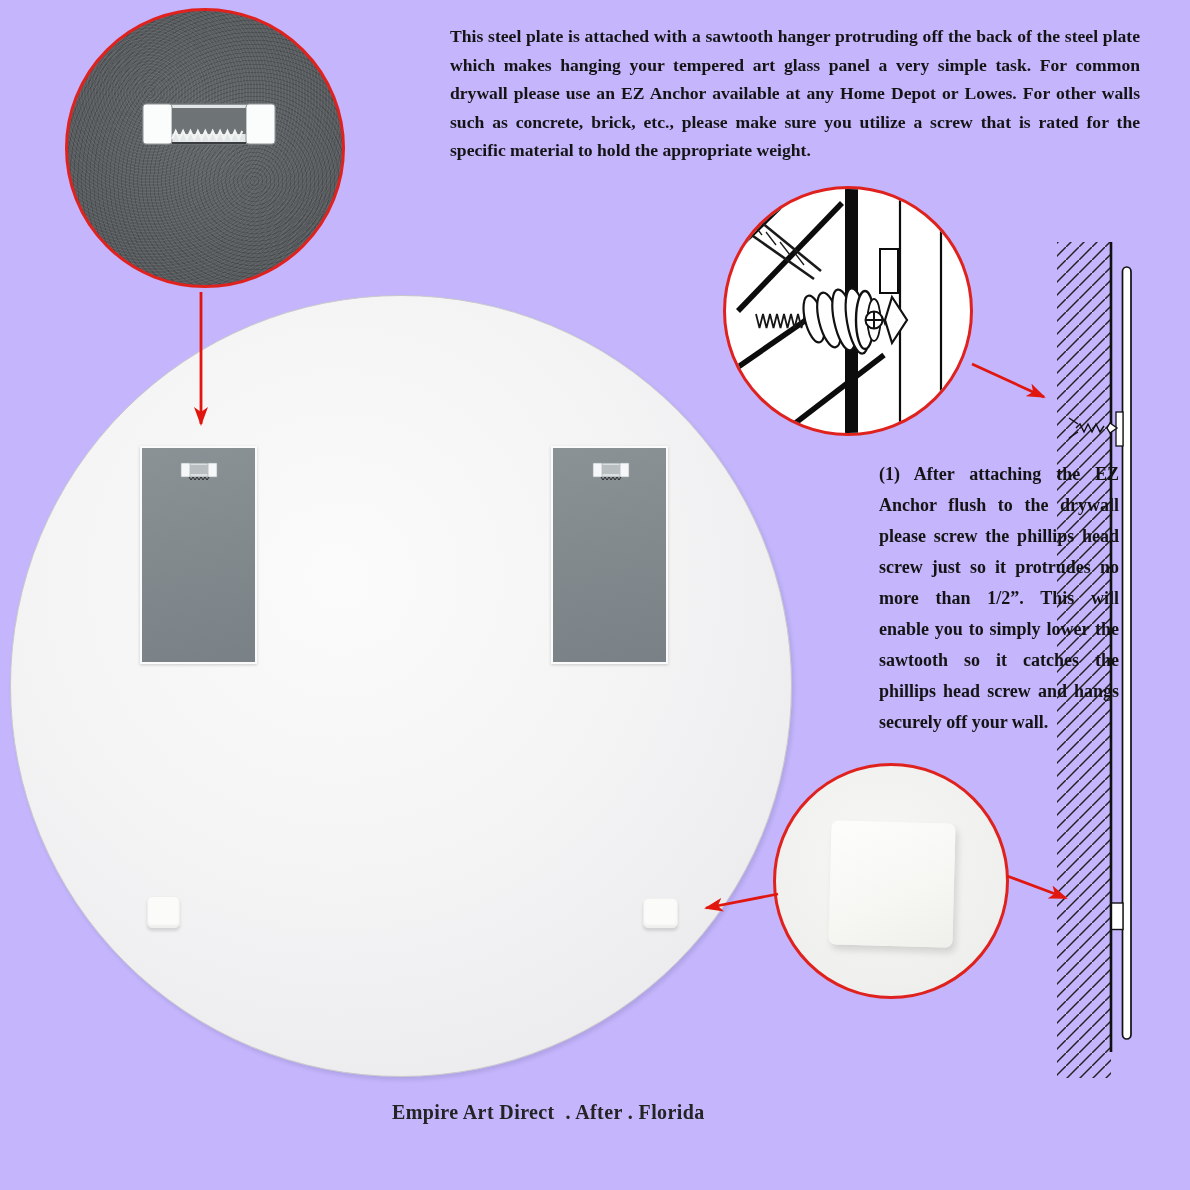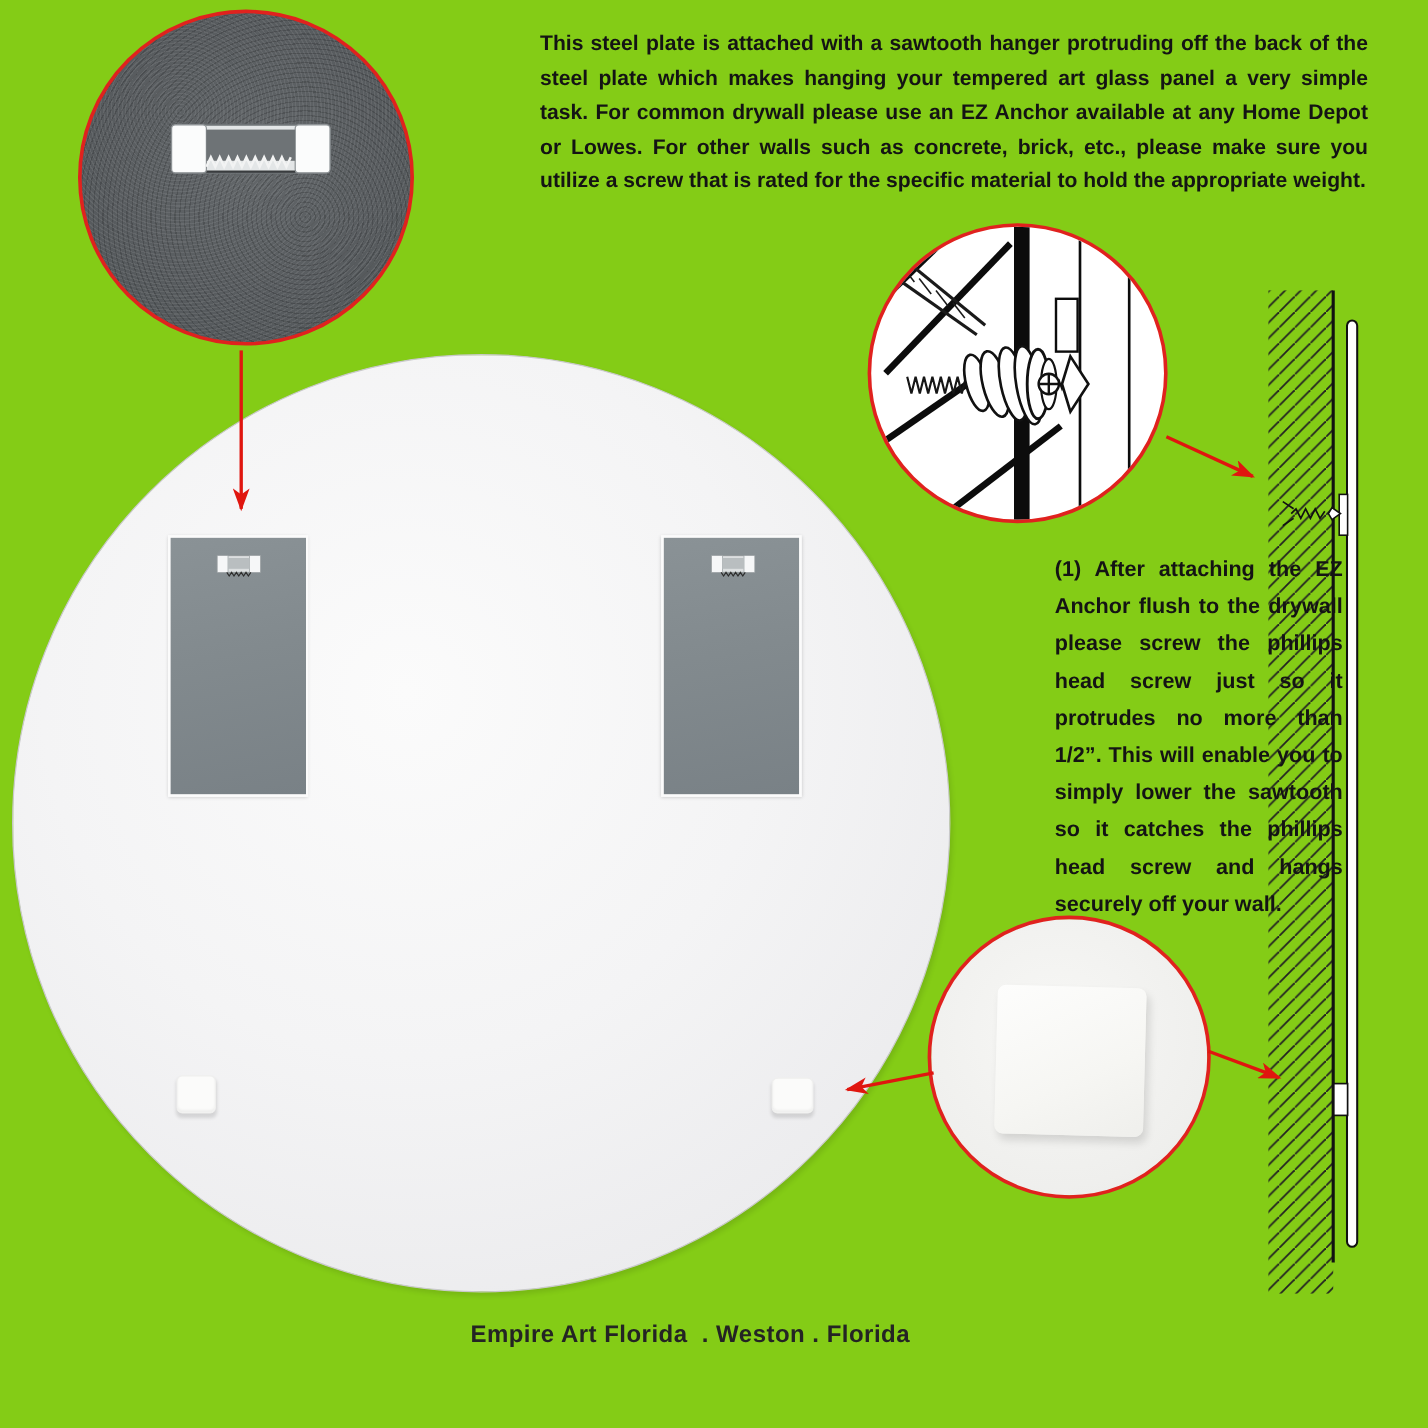--- a/index.html
+++ b/index.html
@@ -1,18 +1,18 @@
 <!DOCTYPE html>
 <html><head>
 <meta charset="utf-8">
 <style>
   html,body{margin:0;padding:0;background:#fff;}
   .canvas{
-    position:relative;width:1190px;height:1190px;background:#84cc16;
-    overflow:hidden;font-family:Liberation Sans, sans-serif;
+    position:relative;width:1190px;height:1190px;background:#c4b5fd;
+    overflow:hidden;font-family:Liberation Serif, serif;
   }
   
   .para{
     position:absolute;font-weight:bold;color:#141414;text-align:justify;
   }
   .intro{left:450px;top:22px;width:690px;font-size:17.6px;line-height:28.6px;}
   .step1{left:847px;top:459px;width:240px;font-size:18px;line-height:31px;margin-left:32px;}
   .step2{left:728px;top:1026px;width:344px;font-size:18px;line-height:29.6px;}
   .brand{
     position:absolute;left:392px;top:1101px;font-size:20px;font-weight:bold;
@@ -183,15 +183,15 @@
     <g stroke="#e0160f" stroke-width="2.8" fill="none">
       <path d="M201,292 L201,424" marker-end="url(#arr)"></path>
       <path d="M972,364 L1044,397" marker-end="url(#arr)"></path>
       <path d="M778,894 L706,908" marker-end="url(#arr)"></path>
       <path d="M1007,876 L1066,898" marker-end="url(#arr)"></path>
     </g>
   </svg>
 
   <div class="para intro">This steel plate is attached with a sawtooth hanger protruding off the back of the steel plate which makes hanging your tempered art glass panel a very simple task. For common drywall please use an EZ Anchor available at any Home Depot or Lowes. For other walls such as concrete, brick, etc., please make sure you utilize a screw that is rated for the specific material to hold the appropriate weight.</div>
   <div class="para step1">(1) After attaching the EZ Anchor flush to the drywall please screw the phillips head screw just so it protrudes no more than 1/2”. This will enable you to simply lower the sawtooth so it catches the phillips head screw and hangs securely off your wall.</div>
-  <div class="brand">Empire Art Florida  . Weston . Florida</div>
+  <div class="brand">Empire Art Direct  . After . Florida</div>
 
 </div>
 
 </body></html>

